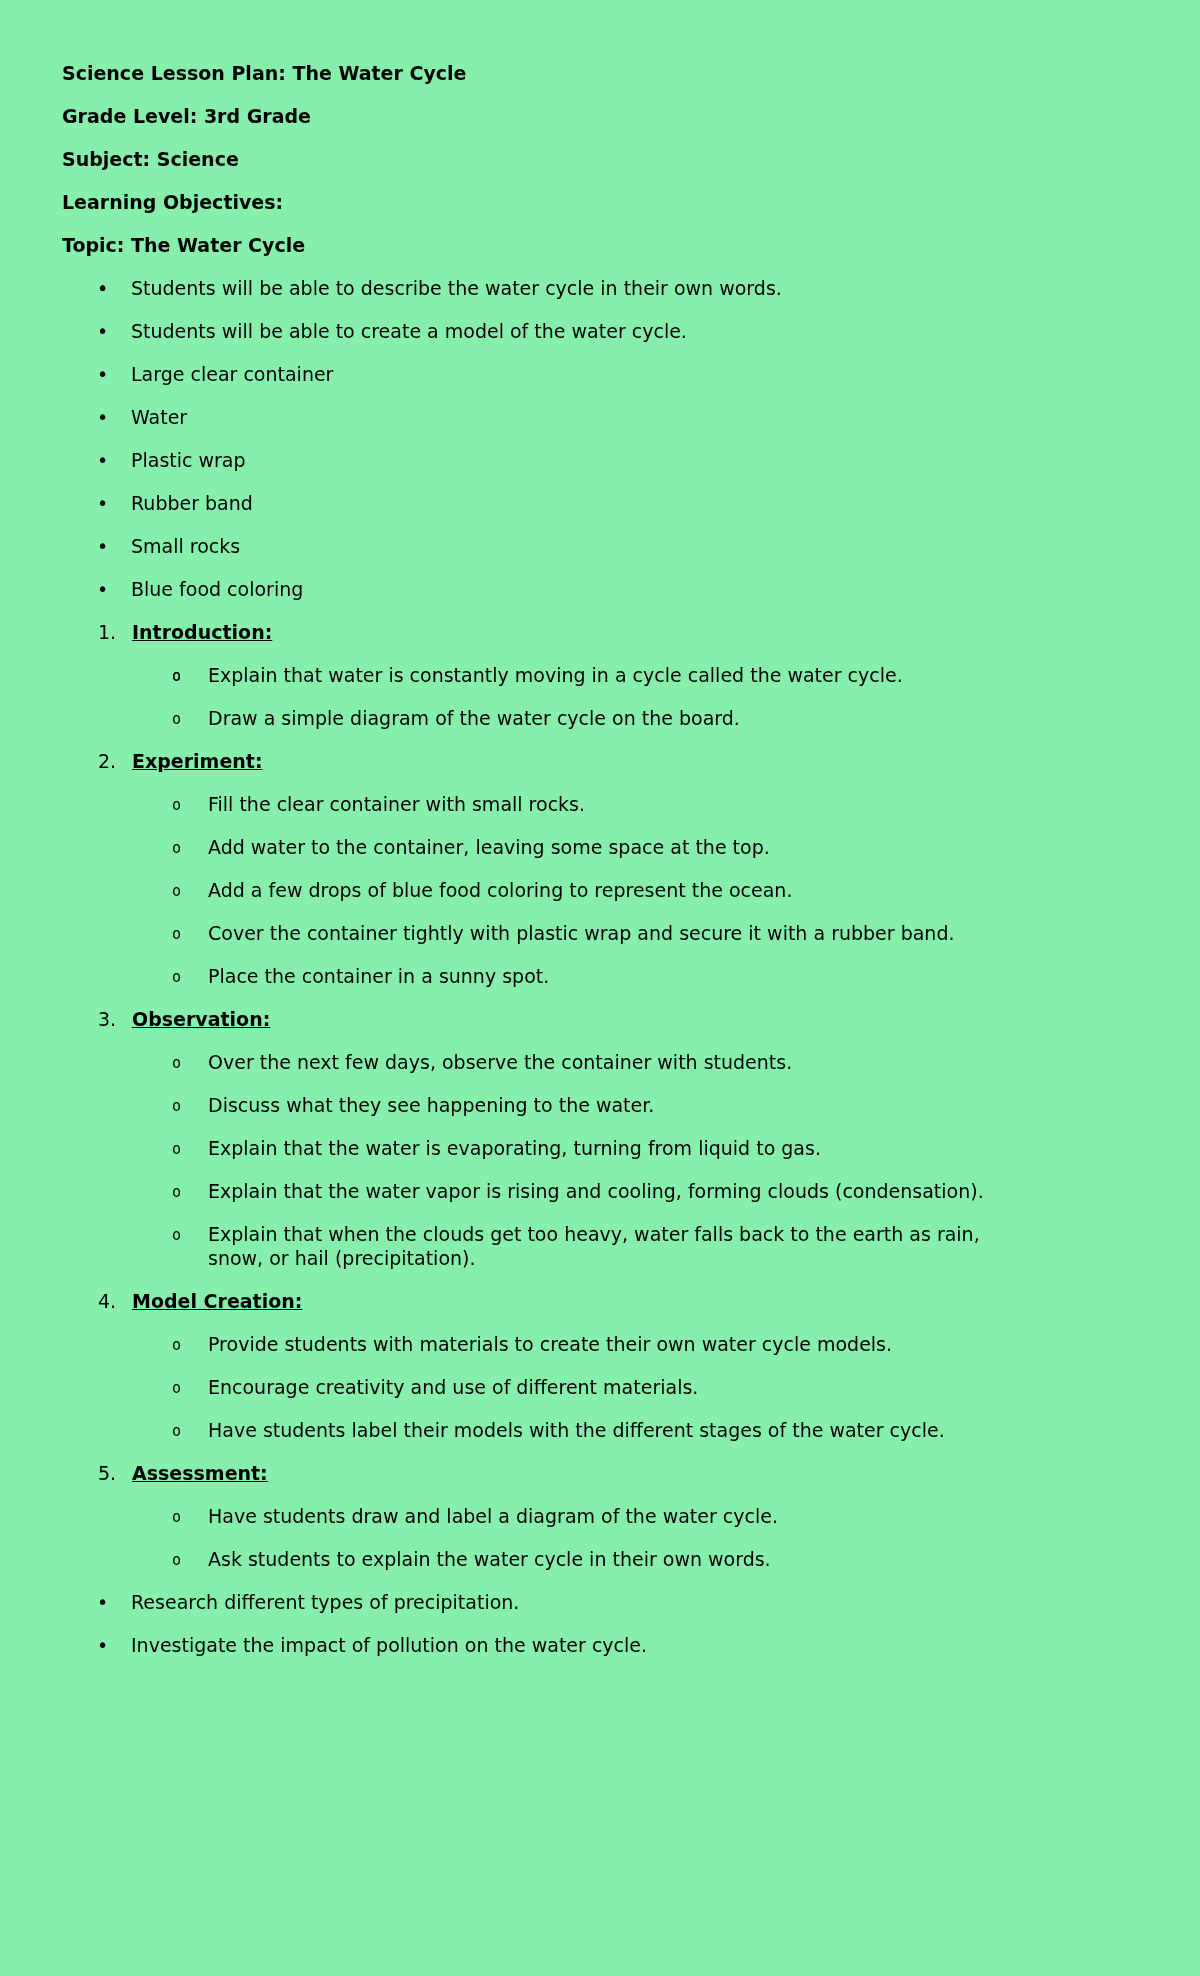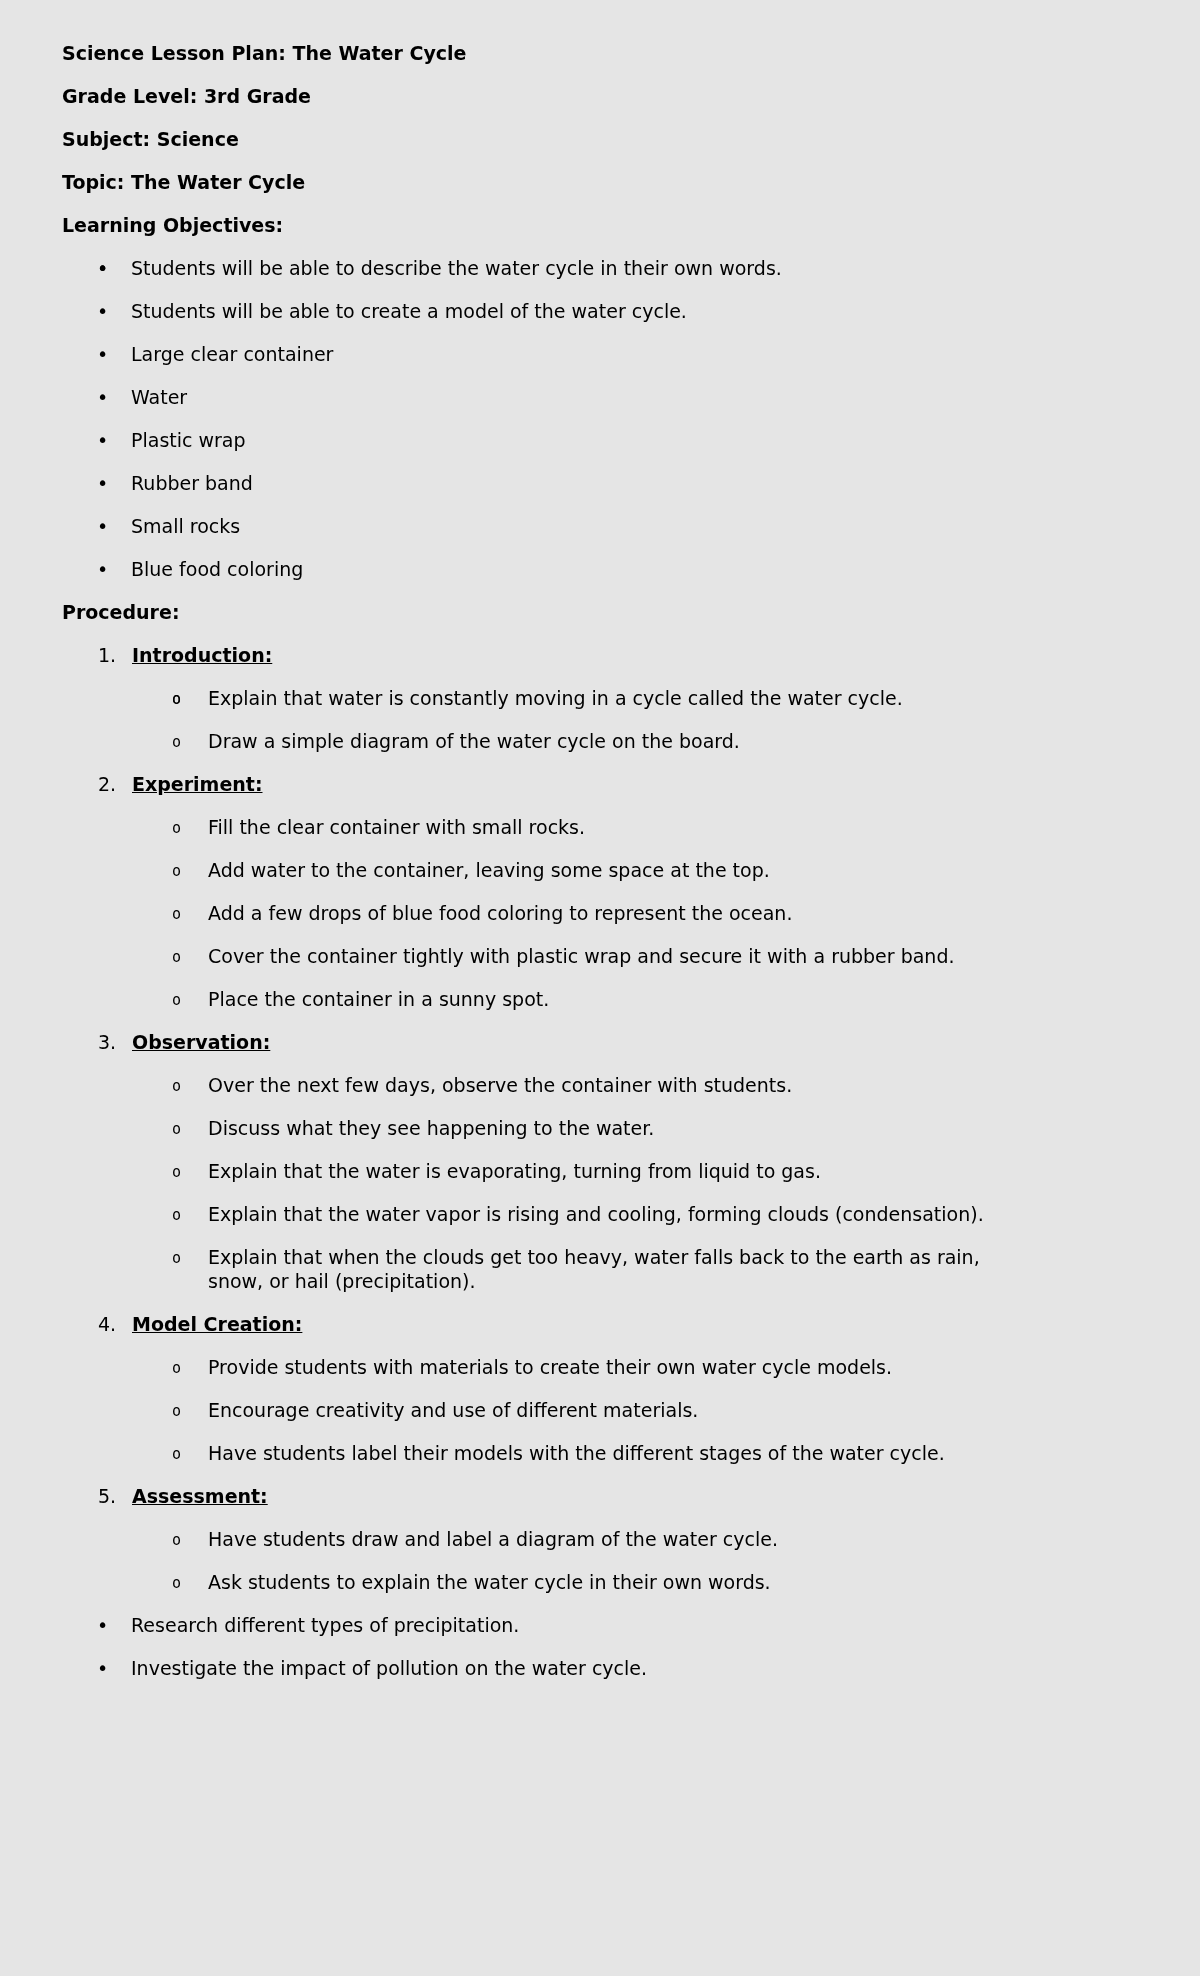--- a/index.html
+++ b/index.html
@@ -13,22 +13,22 @@
     overflow: hidden;
     font-family: "DejaVu Sans", sans-serif;
     font-size: 19px;
     line-height: 24px;
     color: #000000;
   }
   .page {
     box-sizing: border-box;
     width: 1200px;
     height: 1976px;
-    padding: 41px 30px 0 62px;
-    background: #e5e5e5;
+    padding: 61px 30px 0 62px;
+    background: #86efac;
   }
   .block {
     position: relative;
     margin: 0 0 19px 0;
   }
   .block .txt {
     white-space: pre-line;
   }
   
   .heading {
@@ -70,32 +70,31 @@
   }
 </style>
 </head>
 <body>
 
 <main class="page">
   <div id="doc-blocks">
       <p class="block heading"><span class="txt">Science Lesson Plan: The Water Cycle</span></p>
       <p class="block heading"><span class="txt">Grade Level: 3rd Grade</span></p>
       <p class="block heading"><span class="txt">Subject: Science</span></p>
+      <p class="block heading"><span class="txt">Learning Objectives:</span></p>
       <p class="block heading"><span class="txt">Topic: The Water Cycle</span></p>
-      <p class="block heading"><span class="txt">Learning Objectives:</span></p>
       <p class="block b1"><span class="marker">•</span></p>
       <p class="block b1"><span class="marker">•</span><span class="txt">Students will be able to describe the water cycle in their own words.</span></p>
       <p class="block b1"><span class="marker">•</span><span class="txt">Students will be able to create a model of the water cycle.</span></p>
       <p class="block b1"><span class="marker">•</span><span class="txt">Large clear container</span></p>
       <p class="block b1"><span class="marker">•</span><span class="txt">Water</span></p>
       <p class="block b1"><span class="marker">•</span><span class="txt">Plastic wrap</span></p>
       <p class="block b1"><span class="marker">•</span><span class="txt">Rubber band</span></p>
       <p class="block b1"><span class="marker">•</span><span class="txt">Small rocks</span></p>
       <p class="block b1"><span class="marker">•</span><span class="txt">Blue food coloring</span></p>
-      <p class="block heading"><span class="txt">Procedure:</span></p>
       <p class="block num"><span class="number">1.</span><span class="txt">Introduction:</span></p>
       <p class="block b2"><span class="marker">o</span></p>
       <p class="block b2"><span class="marker">o</span><span class="txt">Explain that water is constantly moving in a cycle called the water cycle.</span></p>
       <p class="block b2"><span class="marker">o</span><span class="txt">Draw a simple diagram of the water cycle on the board.</span></p>
       <p class="block num"><span class="number">2.</span><span class="txt">Experiment:</span></p>
       <p class="block b2"><span class="marker">o</span><span class="txt">Fill the clear container with small rocks.</span></p>
       <p class="block b2"><span class="marker">o</span><span class="txt">Add water to the container, leaving some space at the top.</span></p>
       <p class="block b2"><span class="marker">o</span><span class="txt">Add a few drops of blue food coloring to represent the ocean.</span></p>
       <p class="block b2"><span class="marker">o</span><span class="txt">Cover the container tightly with plastic wrap and secure it with a rubber band.</span></p>
       <p class="block b2"><span class="marker">o</span><span class="txt">Place the container in a sunny spot.</span></p>

